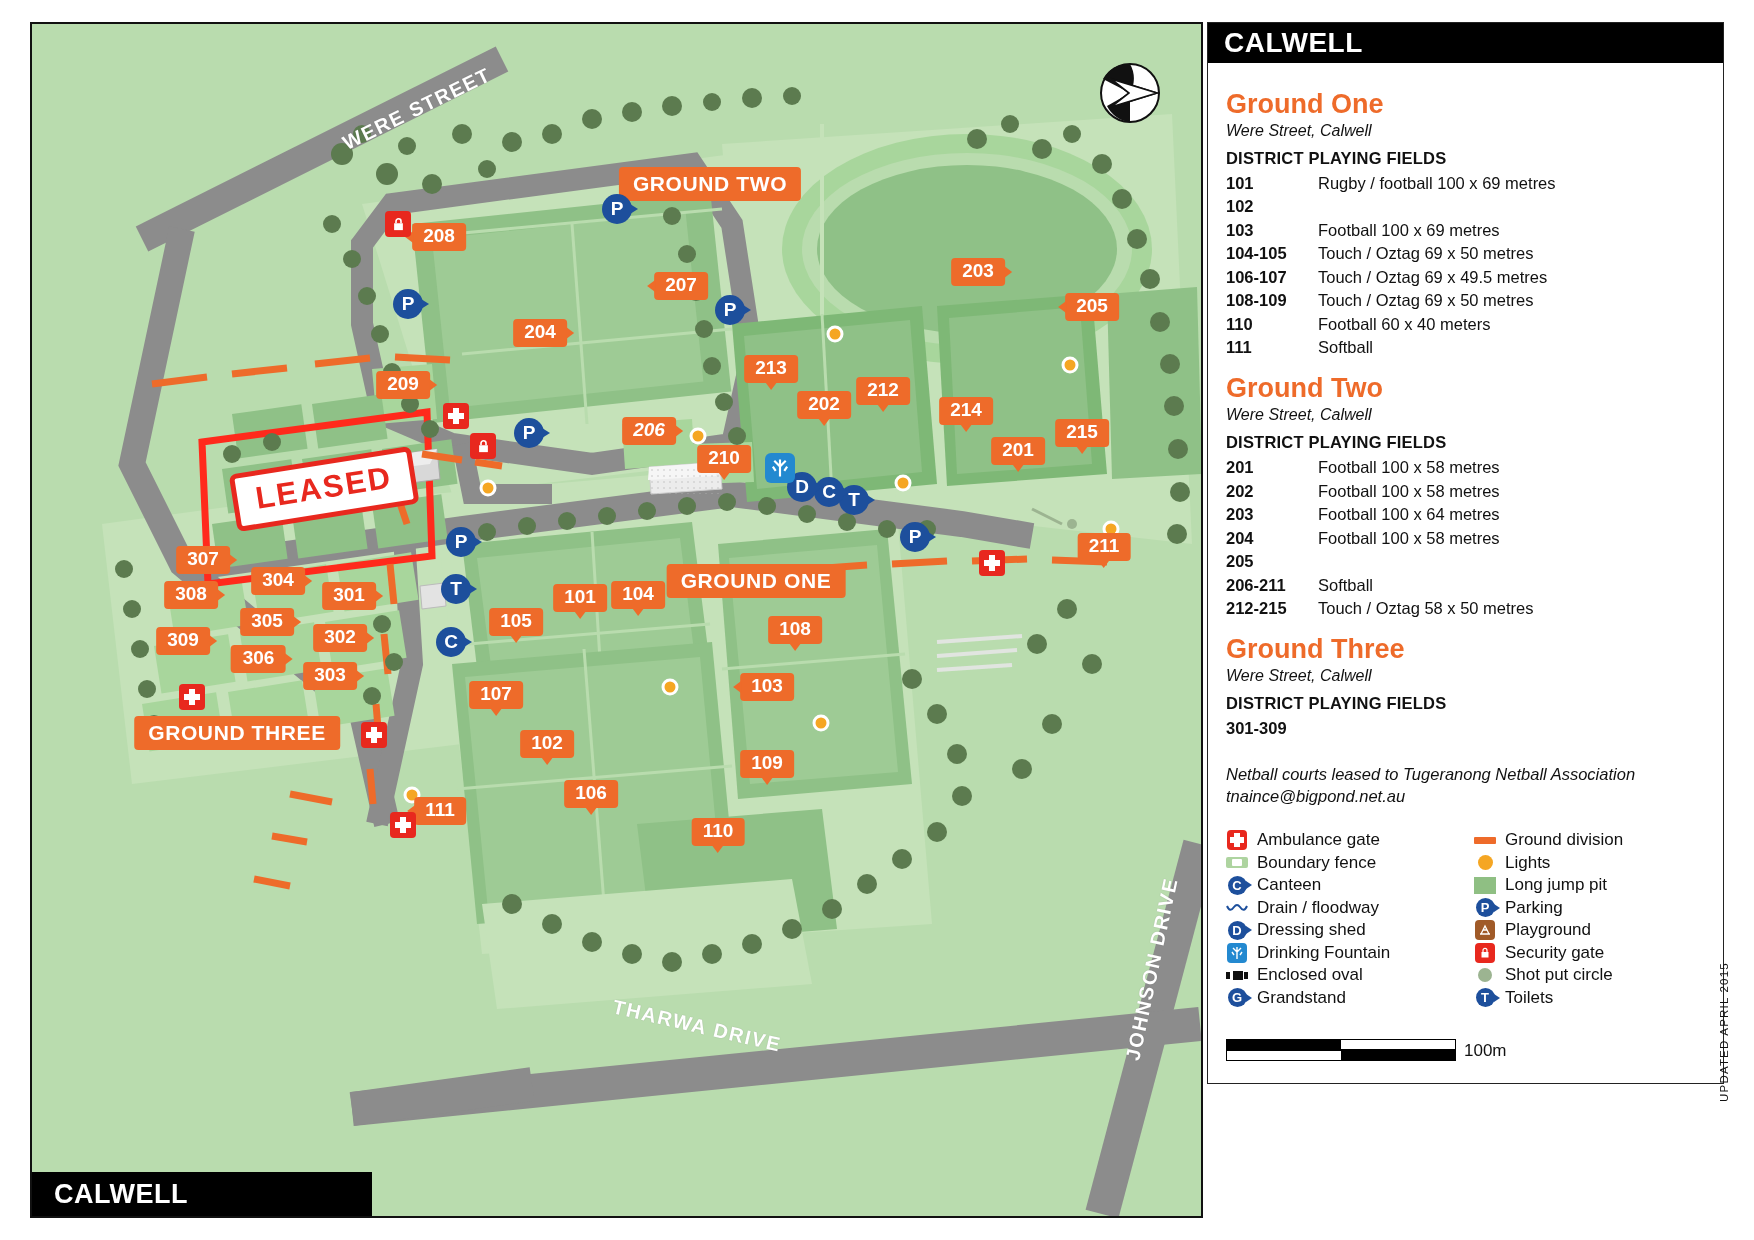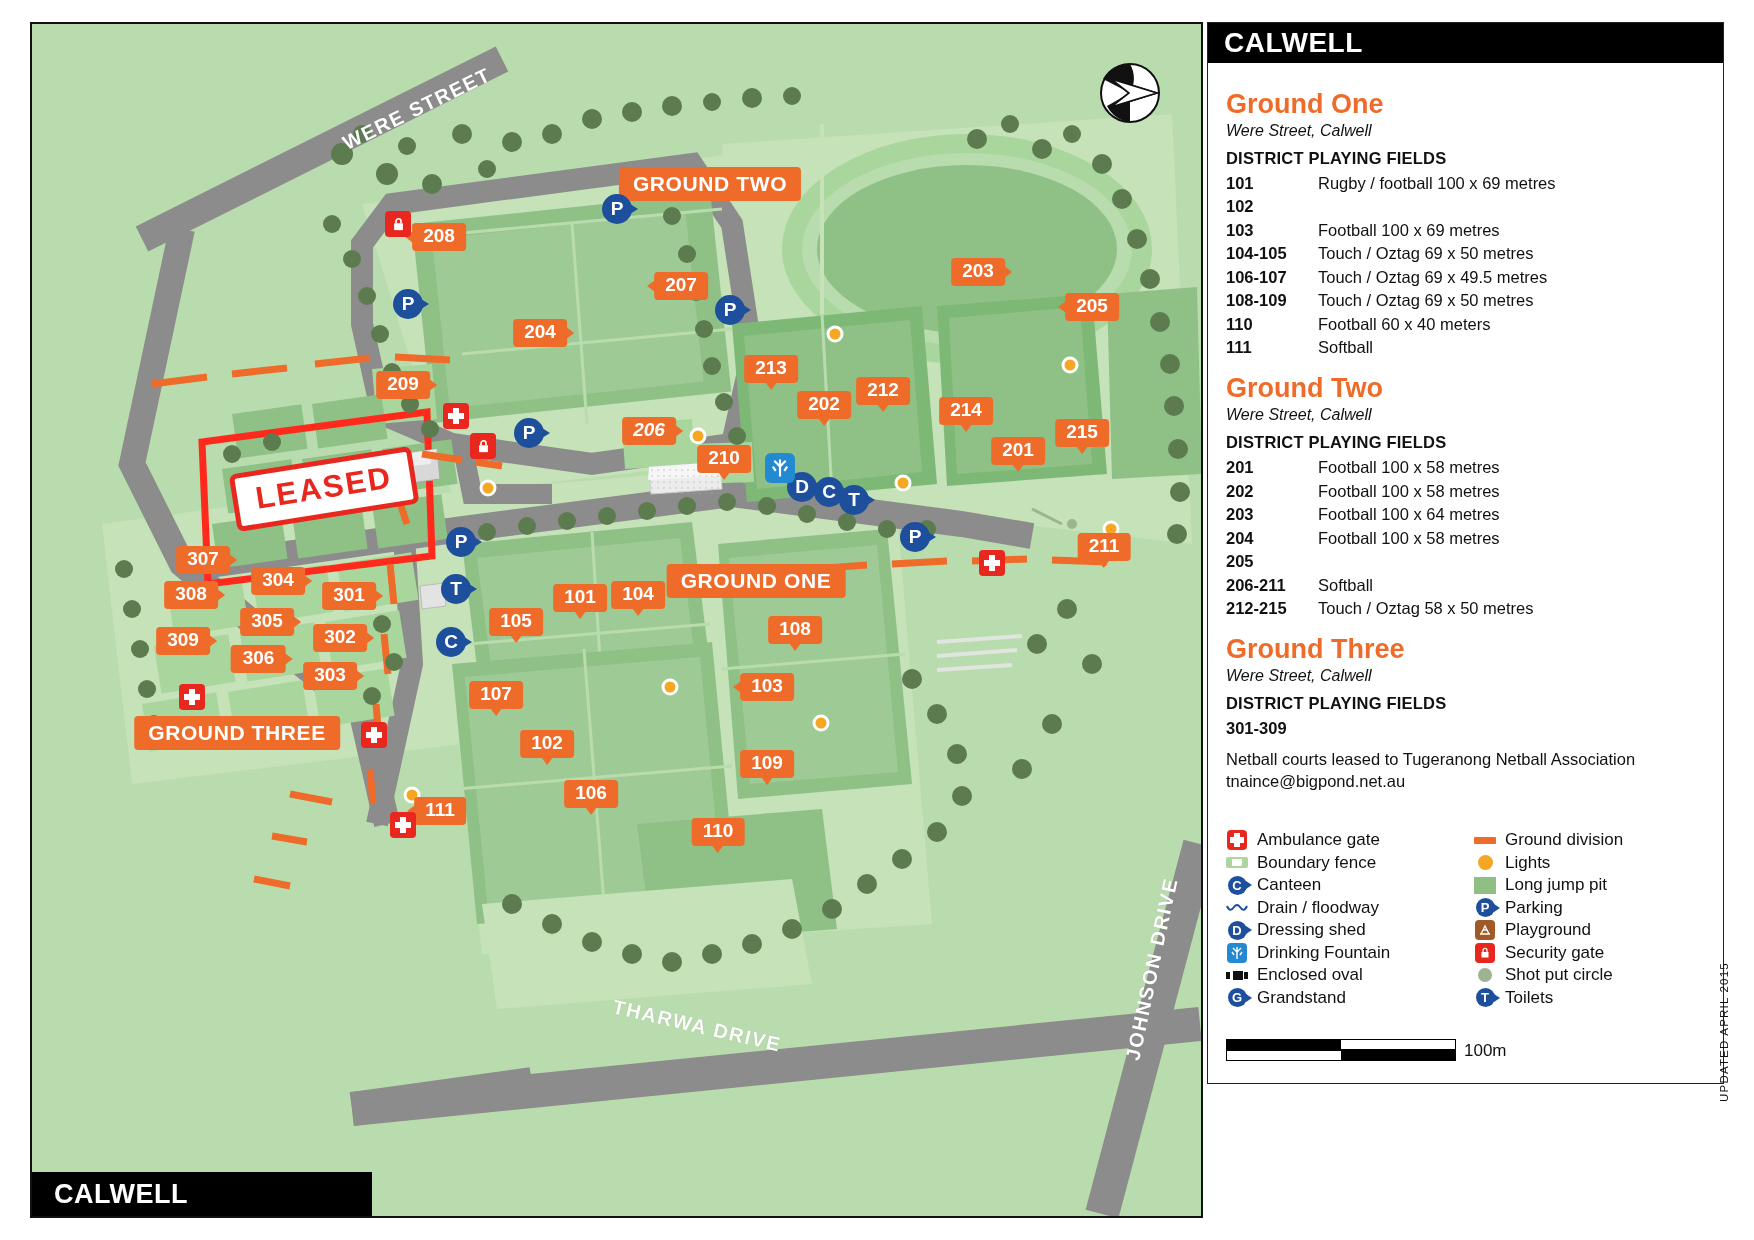--- a/index.html
+++ b/index.html
@@ -157,22 +157,22 @@
     font-size:16.5px; font-weight:bold; color:#111; margin-bottom:4px;
     letter-spacing:.2px;
   }
   .field-row{
     display:flex; font-size:16.5px; color:#111; line-height:1.42;
   }
   .field-code{ width:92px; font-weight:bold; flex:none; }
   .field-desc{ flex:1; }
 
   .note{
-    font-size:16.5px; line-height:1.35;
-    margin-top:7px; color:#111;
+    font-style:italic; font-size:16.5px; line-height:1.35;
+    margin-top:22px; color:#111;
   }
 
   
   #legend{
     position:absolute; left:18px; bottom:74px; width:480px;
     display:grid; grid-template-columns:1fr 1fr;
     column-gap:16px; row-gap:0px;
   }
   .leg-item{
     display:flex; align-items:center; gap:9px;

